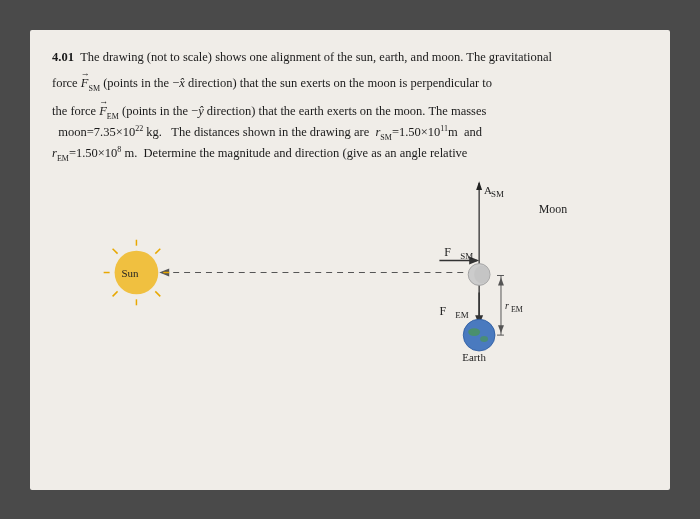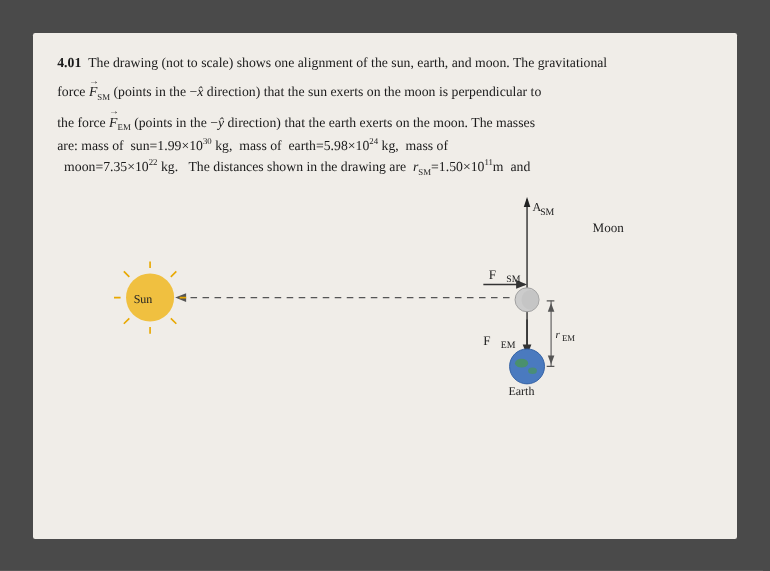--- a/index.html
+++ b/index.html
@@ -57,24 +57,24 @@
       <span class="problem-number">4.01</span>
       &nbsp;The drawing (not to scale) shows one alignment of the sun, earth, and moon. The gravitational
     </p>
     <p>
       force <span style="position:relative;display:inline-block;padding-top:7px;"><span style="position:absolute;top:0;left:0;font-size:9px;">→</span><em>F</em></span><sub>SM</sub>&nbsp;(points in the −<em>x̂</em> direction) that the sun exerts on the moon is perpendicular to
     </p>
     <p>
       the force <span style="position:relative;display:inline-block;padding-top:7px;"><span style="position:absolute;top:0;left:0;font-size:9px;">→</span><em>F</em></span><sub>EM</sub>&nbsp;(points in the −<em>ŷ</em> direction) that the earth exerts on the moon. The masses
     </p>
     <p>
-      are: mass of &nbsp;sun=1.99×10<sup>30</sup> kg, &nbsp;mass of &nbsp;earth=5.98×10<sup>24</sup> kg, &nbsp;mass of
+      &nbsp;&nbsp;moon=7.35×10<sup>22</sup> kg. &nbsp;&nbsp;The distances shown in the drawing are &nbsp;<em>r</em><sub>SM</sub>=1.50×10<sup>11</sup>m &nbsp;and
     </p>
     <p>
-      &nbsp;&nbsp;moon=7.35×10<sup>22</sup> kg. &nbsp;&nbsp;The distances shown in the drawing are &nbsp;<em>r</em><sub>SM</sub>=1.50×10<sup>11</sup>m &nbsp;and
+      <em>r</em><sub>EM</sub>=1.50×10<sup>8</sup> m. &nbsp;Determine the magnitude and direction (give as an angle relative
     </p>
   </div>
 
   <div class="diagram-area">
     <svg class="diagram-svg" viewBox="0 0 600 195">
 
       <line x1="430" y1="5" x2="430" y2="155" stroke="#222" stroke-width="1.2"></line>
 
       <polygon points="430,3 427,12 433,12" fill="#222"></polygon>
 

